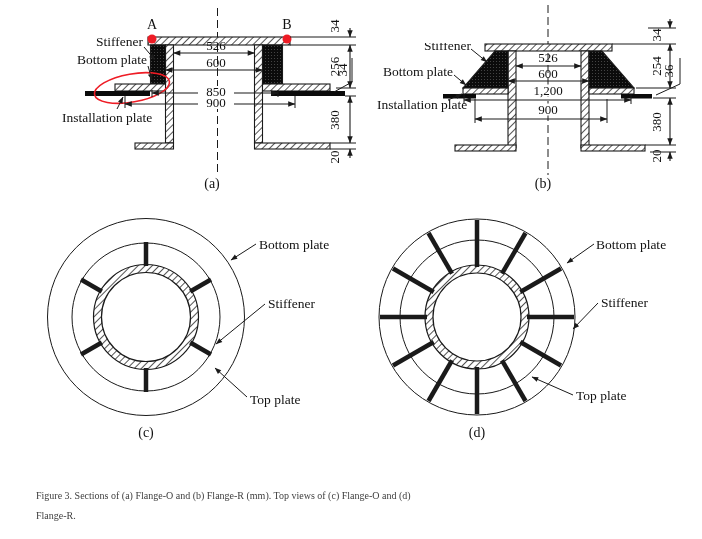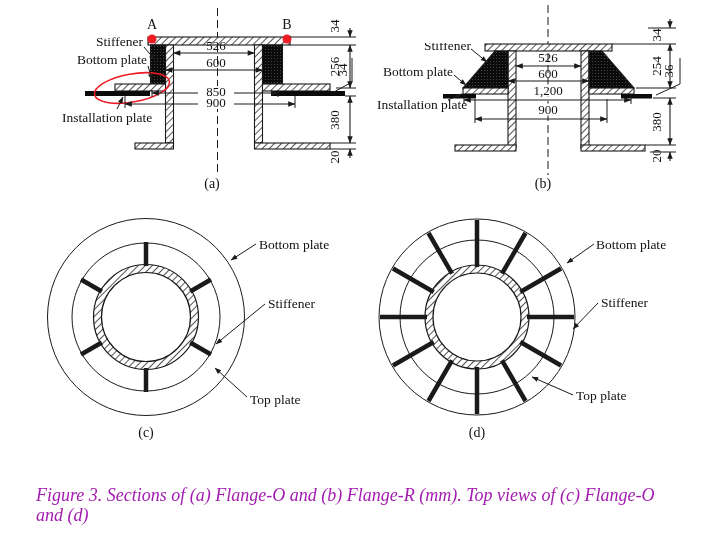--- a/index.html
+++ b/index.html
@@ -10,21 +10,21 @@
   .lbl{font-size:13.5px;}
   .dim{font-size:13px;}
   .pt{font-size:14px;}
   .tag{font-size:14px;}
   .ln{stroke:#1a1a1a;stroke-width:1.1;fill:none;}
   .thin{stroke:#1a1a1a;stroke-width:1;fill:none;}
   .struct{stroke:#1a1a1a;stroke-width:1.1;}
   .red-stroke{stroke:var(--red);fill:none;}
   .red-fill{fill:var(--red);}
   #caption{position:absolute;left:36px;top:486px;width:650px;
-           font-size:18px;line-height:19.5px;color:#a21caf;font-style:italic;}
+           font-size:10px;line-height:19.5px;color:#404040;}
 </style>
 </head>
 <body>
 
 <div id="page">
 
 <svg width="702" height="470" viewBox="0 0 702 470">
   <defs>
     <pattern id="hatch" width="5" height="5" patternUnits="userSpaceOnUse" patternTransform="rotate(45)">
       <rect width="5" height="5" fill="#ffffff"></rect>
@@ -214,15 +214,16 @@
     <text class="lbl" x="601" y="307">Stiffener</text>
     <line class="thin" x1="598" y1="303" x2="573" y2="329" marker-end="url(#arr)"></line>
     <text class="lbl" x="576" y="400">Top plate</text>
     <line class="thin" x1="573" y1="395" x2="532" y2="377" marker-end="url(#arr)"></line>
     <text class="tag" x="477" y="437" text-anchor="middle">(d)</text>
   </g>
 </svg>
 
 <div id="caption">
   <div>Figure 3. Sections of (a) Flange-O and (b) Flange-R (mm). Top views of (c) Flange-O and (d)</div>
+  <div>Flange-R.</div>
 </div>
 
 </div>
 
 </body></html>

